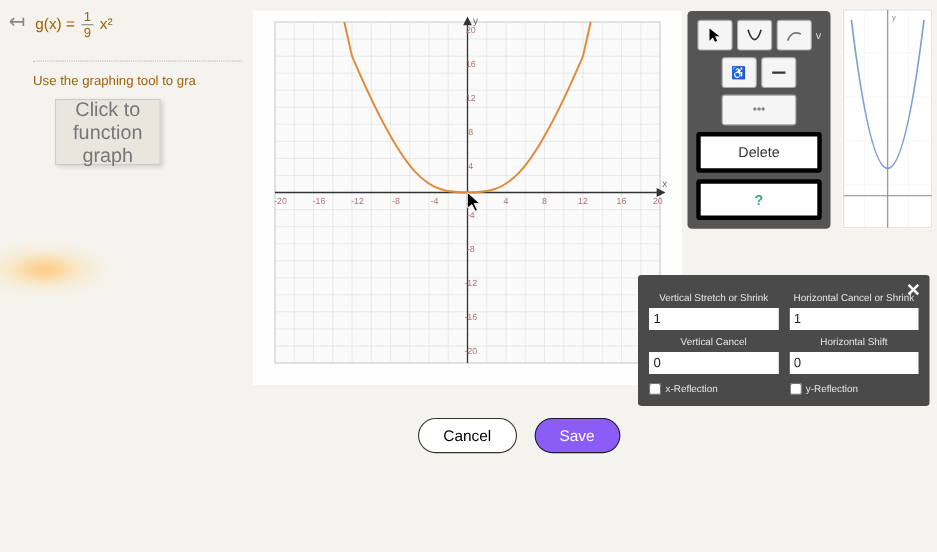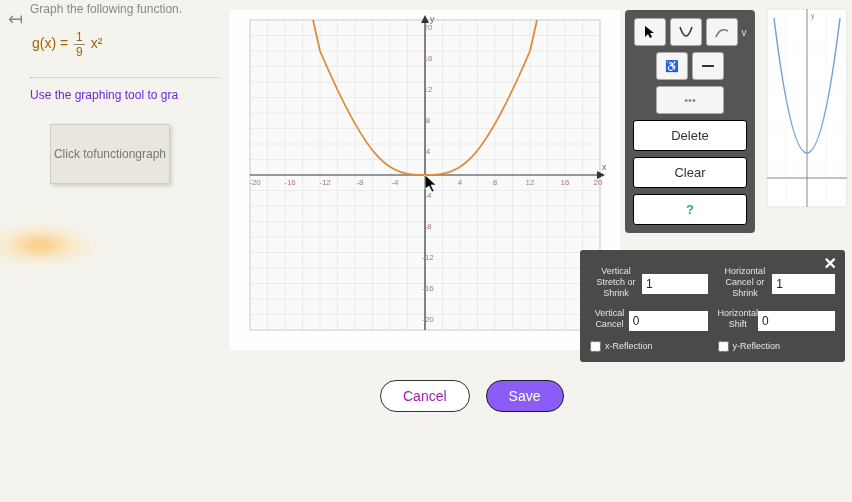--- a/index.html
+++ b/index.html
@@ -44,35 +44,35 @@
     margin: 0 2px;
   }
   .formula .frac .num { border-bottom: 1px solid #888; padding: 0 2px; }
   .formula .frac .den { padding: 0 2px; }
   .divider-dots {
     border-bottom: 1px dotted #bbb;
     margin: 4px 0 10px 0;
   }
   .use-text {
     font-size: 12px;
-    color: #6d28d9;
-    margin-bottom: 22px;
+    color: #a16207;
+    margin-bottom: 10px;
   }
   .enlarge-box {
-    width: 120px;
+    width: 96px;
     height: 60px;
     margin-left: 20px;
     background: #e9e6de;
     border: 1px solid #ccc;
     box-shadow: 2px 2px 4px rgba(0,0,0,0.15);
     display: flex;
-    flex-direction: row;
+    flex-direction: column;
     align-items: center;
     justify-content: center;
-    font-size: 12px;
+    font-size: 18px;
     color: #777;
     cursor: pointer;
   }
   .graph-panel {
     position: absolute;
     left: 230px; top: 10px;
     width: 390px; height: 340px;
     background: #fefefe;
   }
   .graph-svg { width: 100%; height: 100%; }
@@ -82,21 +82,21 @@
     display: flex;
     gap: 16px;
   }
   .btn {
     padding: 7px 22px;
     border-radius: 18px;
     font-size: 14px;
     cursor: pointer;
     border: 1px solid #333;
   }
-  .btn-cancel { background: #fff; color: #a21caf; }
+  .btn-cancel { background: #fff; color: #000000; }
   .btn-save { background: #8b5cf6; color: #fff; border-color: #1a1a2e; }
   .toolbox {
     position: absolute;
     left: 625px; top: 10px;
     width: 130px;
     background: #555;
     border-radius: 4px;
     padding: 8px;
     display: flex;
     flex-direction: column;
@@ -109,21 +109,21 @@
     border: 1px solid #aaa;
     border-radius: 3px;
     display: flex;
     align-items: center;
     justify-content: center;
     font-size: 14px;
     cursor: pointer;
   }
   .action-btn {
     background: #fff;
-    border: 1px solid #000000;
+    border: 4px solid #000000;
     border-radius: 3px;
     padding: 7px 0;
     text-align: center;
     font-size: 13px;
     color: #333;
     cursor: pointer;
   }
   .action-btn.help { color: #3a7; font-weight: bold; }
   .transform-panel {
     position: absolute;
@@ -137,21 +137,21 @@
   }
   .close-x {
     position: absolute;
     top: 4px; right: 8px;
     color: #fff;
     font-size: 16px;
     font-weight: bold;
     cursor: pointer;
   }
   .tf-row { display: flex; gap: 10px; margin-top: 6px; }
-  .tf-col { flex: 1; display: flex; flex-direction: row; align-items: center; }
+  .tf-col { flex: 1; display: flex; flex-direction: column; align-items: center; }
   .tf-label { text-align: center; font-size: 9px; line-height: 11px; margin-bottom: 3px; }
   .tf-input {
     width: 100%;
     background: #fff;
     border: none;
     padding: 3px 4px;
     font-size: 12px;
     color: #222;
   }
   .tf-check-row { display: flex; gap: 10px; margin-top: 8px; font-size: 9px; }
@@ -171,21 +171,20 @@
     filter: blur(6px);
     pointer-events: none;
   }
 </style>
 </head>
 <body>
 
 <div class="back-arrow">↤</div>
 
 <div class="left-panel">
-  <div class="instruction">Graph the following function.</div>
   <div class="formula">
     <span>g(x) =</span>
     <span class="frac">
       <div class="num">1</div>
       <div class="den">9</div>
     </span>
     <span>x²</span>
   </div>
   <div class="divider-dots"></div>
   <div class="use-text">Use the graphing tool to gra</div>
@@ -311,21 +310,20 @@
     <div class="tool-btn">
       <svg width="16" height="8">
           <line x1="2" y1="4" x2="14" y2="4" stroke="#333" stroke-width="2"></line>
         </svg>
     </div>
   </div>
   <div class="tool-row">
     <div class="tool-btn" style="width:68px;font-size:11px;color:#888">•••</div>
   </div>
   <div class="action-btn">Delete</div>
-  <div class="action-btn">Clear</div>
   <div class="action-btn help">?</div>
 </div>
 
 <div class="transform-panel">
   <div class="close-x">✕</div>
   <div class="tf-row">
     <div class="tf-col">
       <div class="tf-label">Vertical Stretch or Shrink</div>
       <input class="tf-input" value="1" style="">
     </div>

